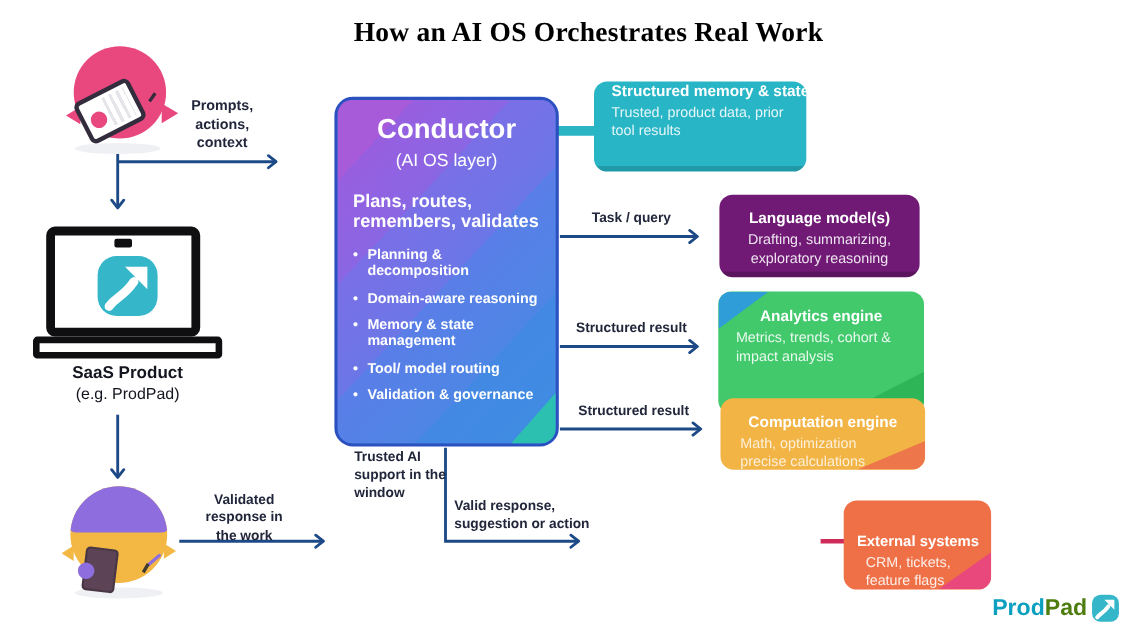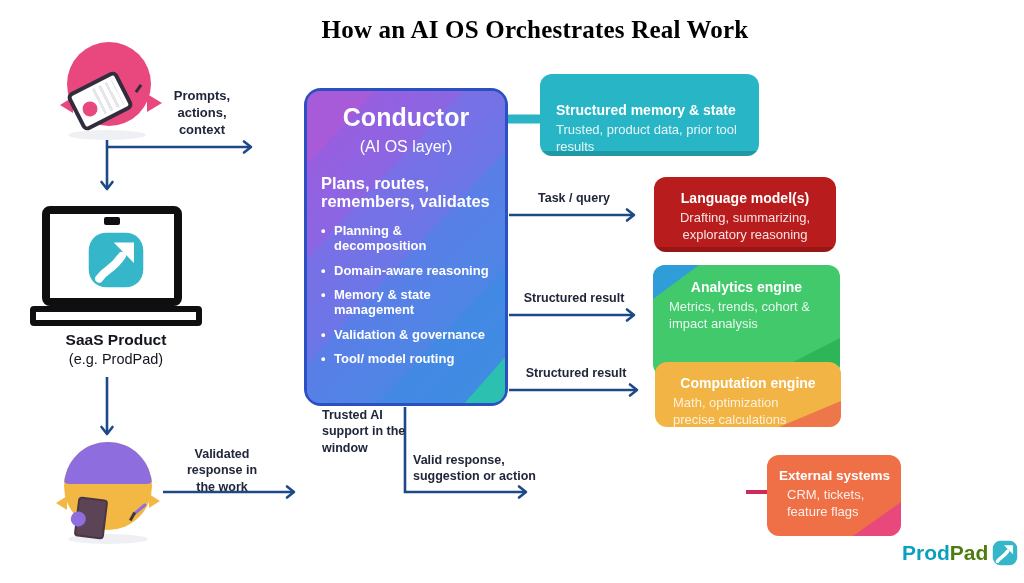--- a/index.html
+++ b/index.html
@@ -48,44 +48,44 @@
                 line-height:1.18;margin-bottom:9px;}
   .c-bullets li::before{content:"\2022";position:absolute;left:0;top:0;}
 
   
   .ebox{position:absolute;border-radius:12px;color:#fff;overflow:hidden;box-sizing:border-box;}
   .e-title{font-weight:bold;font-size:14px;white-space:nowrap;position:relative;z-index:1;}
   .e-desc{font-size:13px;color:rgba(255,255,255,.88);margin-top:4px;line-height:1.3;
           position:relative;z-index:1;}
   .t-center{text-align:center;}
 
-  #box-memory{left:540px;top:74px;width:219px;height:82px;background:#28b5c6;padding:28px 16px;}
+  #box-memory{left:540px;top:74px;width:193px;height:82px;background:#28b5c6;padding:0 16px;}
   #box-memory::after{content:"";position:absolute;left:0;right:0;bottom:0;height:5px;background:rgba(0,0,0,.16);}
 
-  #box-language{left:654px;top:177px;width:182px;height:75px;background:#b91c1c;padding:13px 10px;text-align:center;}
+  #box-language{left:654px;top:177px;width:182px;height:75px;background:#701a75;padding:13px 10px;text-align:center;}
   #box-language::after{content:"";position:absolute;left:0;right:0;bottom:0;height:5px;background:rgba(0,0,0,.18);}
 
   #box-analytics{left:653px;top:265px;width:187px;height:111px;background:#41c96c;padding:14px 16px;}
   #box-analytics::before{content:"";position:absolute;left:0;top:0;width:46px;height:34px;
         background:#2f9ed8;clip-path:polygon(0 0,100% 0,0 100%);}
   #box-analytics::after{content:"";position:absolute;right:0;bottom:0;width:74px;height:38px;
         background:#2eb558;clip-path:polygon(100% 0,100% 100%,0 100%);}
 
   #box-computation{left:655px;top:362px;width:186px;height:65px;background:#f2b445;padding:13px 18px;}
   #box-computation .e-desc{color:rgba(255,255,255,.8);}
   #box-computation::after{content:"";position:absolute;right:0;bottom:0;width:62px;height:26px;
         background:#ec6f4a;clip-path:polygon(100% 0,100% 100%,0 100%);opacity:.9;}
 
   #box-search{left:545px;top:457px;width:203px;height:74px;background:#eb4a72;padding:11px 14px;}
   #box-search::before{content:"";position:absolute;inset:0;
         background:linear-gradient(115deg,transparent 55%,rgba(255,255,255,.14) 55%);}
   #box-search::after{content:"";position:absolute;left:0;right:0;bottom:0;height:5px;background:rgba(0,0,0,.14);}
 
   #box-external{left:767px;top:455px;width:134px;height:81px;background:#ef7046;padding:13px 12px;}
-  #box-external .e-title{font-size:13.5px;text-align:center;}
+  #box-external .e-title{font-size:13.5px;text-align:center;margin-top:16px;}
   #box-external .e-desc{padding-left:8px;}
   #box-external::after{content:"";position:absolute;right:0;bottom:0;width:48px;height:34px;
         background:#e8487b;clip-path:polygon(100% 0,100% 100%,0 100%);}
 
   
   .laptop{position:absolute;left:30px;top:196px;width:172px;height:132px;}
   .lp-screen{position:absolute;left:12px;top:10px;width:140px;height:100px;border:8px solid #0f0f12;
              border-radius:8px;background:#fff;box-sizing:border-box;}
   .lp-notch{position:absolute;left:74px;top:21px;width:16px;height:8px;background:#0f0f12;border-radius:2px;}
   .lp-logo{position:absolute;left:57px;top:35px;width:58px;height:58px;}
@@ -204,22 +204,22 @@
 
   <div class="conductor">
     <div class="conductor-inner">
       <div class="c-title">Conductor</div>
       <div class="c-sub">(AI OS layer)</div>
       <div class="c-tag">Plans, routes, remembers, validates</div>
       <ul class="c-bullets">
         <li>Planning &amp; decomposition</li>
         <li>Domain-aware reasoning</li>
         <li>Memory &amp; state management</li>
+        <li>Tool/ model routing</li>
         <li>Validation &amp; governance</li>
-        <li>Tool/ model routing</li>
       </ul>
     </div>
   </div>
 
   <div class="ebox" id="box-memory">
     <div class="e-title">Structured memory &amp; state</div>
     <div class="e-desc">Trusted, product data, prior tool results</div>
   </div>
 
   <div class="ebox" id="box-language">

